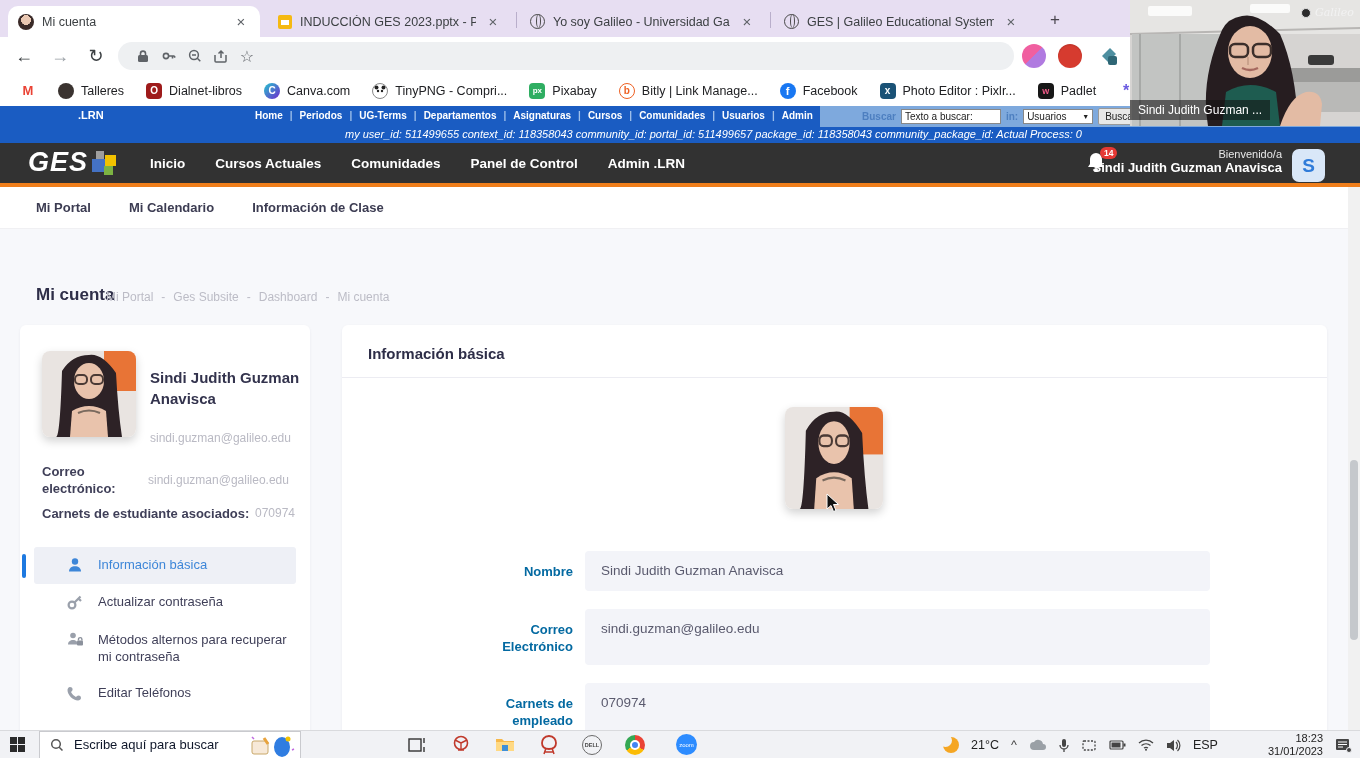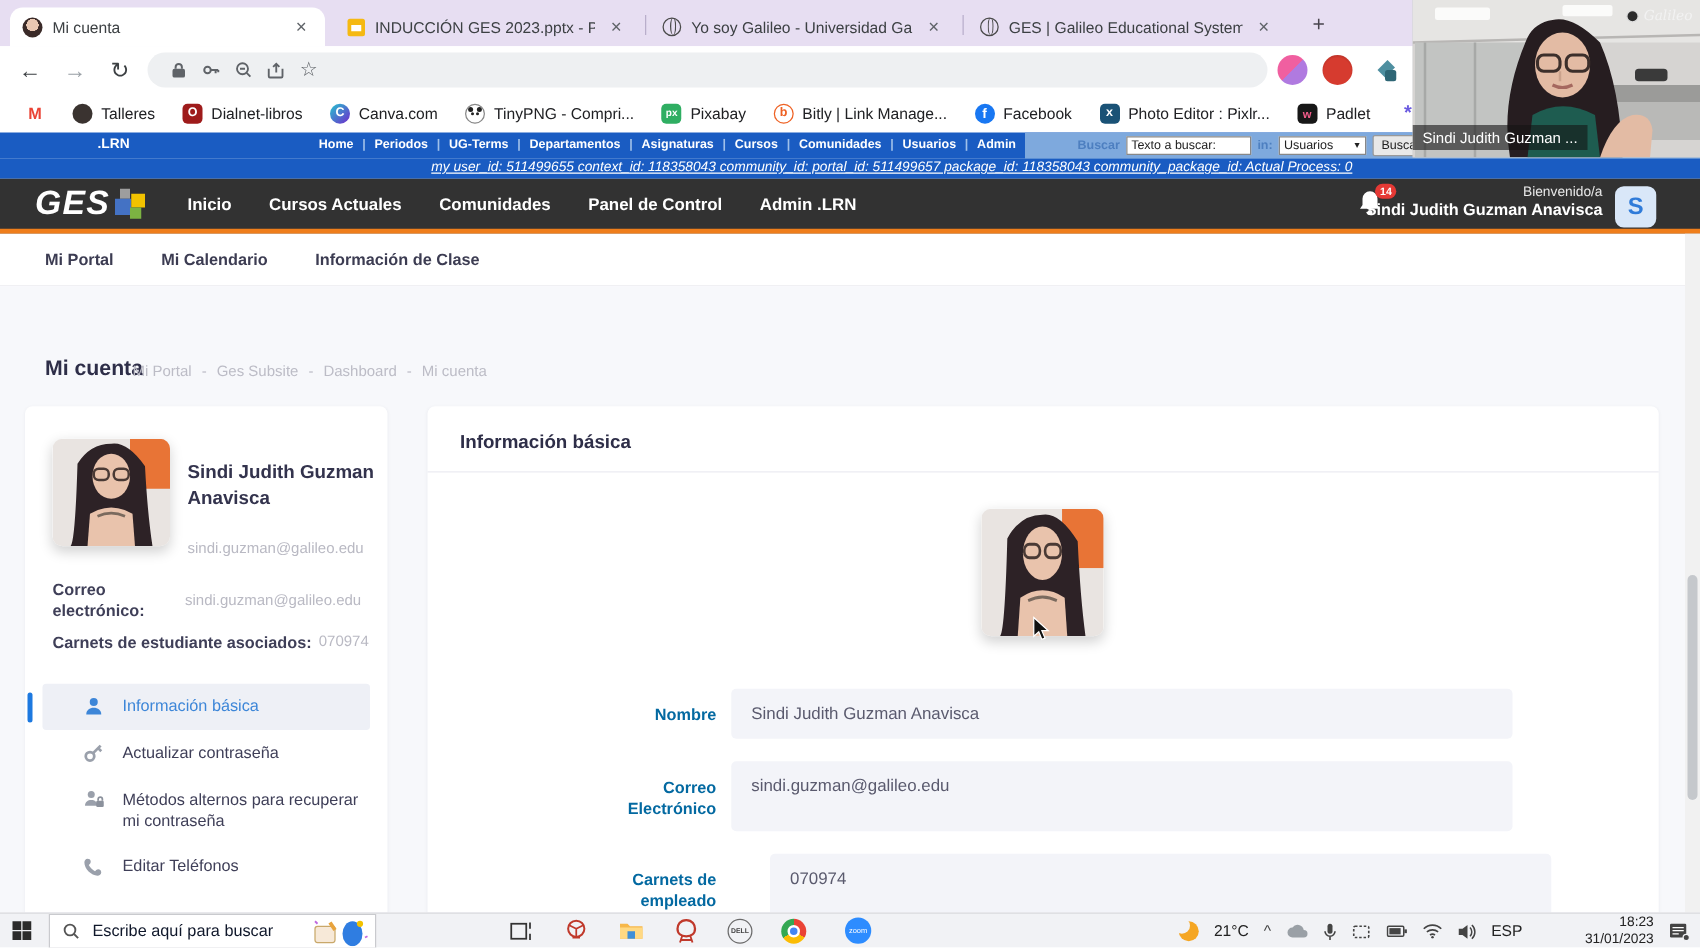--- a/index.html
+++ b/index.html
@@ -54,21 +54,21 @@
   .lrnsearch { position:absolute; left:820px; top:0; width:540px; height:21px; background:#7ea9dd;
     display:flex; align-items:center; gap:5px; padding-left:42px; }
   .lrnsearch .lbl { font-size:10px; font-weight:bold; color:#4d7fc0; }
   .lrninput { width:100px; height:15px; background:#fff; border:1px solid #888; font-size:10px;
     color:#222; padding:0 3px; font-family:"Liberation Sans",sans-serif; }
   .lrnselect { width:70px; height:15px; background:#fff; border:1px solid #888; font-size:10px; color:#222;
     display:flex; align-items:center; justify-content:space-between; padding:0 3px; }
   .lrnbtn { height:17px; background:#e8e8e8; border:1px solid #999; font-size:10px; color:#222;
     padding:0 6px; display:flex; align-items:center; border-radius:2px; }
   .lrndebug { left:0; top:127px; width:1360px; height:16px; background:#1a5cc2; color:#fff;
-    font-size:11px; font-style:italic; padding-left:345px; line-height:15px;text-decoration:underline; }
+    font-size:11px; font-style:italic; padding-left:345px; line-height:15px; }
 
   
   .gesnav { left:0; top:143px; width:1360px; height:44px; background:#323232;
     border-bottom:4px solid #ef7e1b; }
   .geslogo { position:absolute; left:28px; top:4px; color:#fff; font-size:27px; font-weight:bold;
     font-style:italic; letter-spacing:1px; }
   .logosq { position:absolute; }
   .gesitems { position:absolute; left:150px; top:13px; display:flex; gap:30px; }
   .gesitems .it { color:#fff; font-size:13.5px; font-weight:bold; }
   .bellwrap { position:absolute; left:1086px; top:8px; width:28px; height:28px; }
@@ -458,21 +458,21 @@
         <div class="flabel">Nombre</div>
         <div class="finput" style="height:40px;">Sindi Judith Guzman Anavisca</div>
       </div>
       <div class="frow" style="left:8px;top:284px;">
         <div class="flabel">
           <div>Correo</div>
           <div>Electrónico</div>
         </div>
         <div class="finput" style="height:56px;">sindi.guzman@galileo.edu</div>
       </div>
-      <div class="frow" style="left:8px;top:358px;gap:31px;">
+      <div class="frow" style="left:8px;top:358px;">
         <div class="flabel">
           <div>Carnets de</div>
           <div>empleado</div>
         </div>
         <div class="finput" style="height:56px;">070974</div>
       </div>
     </div>
   </div>
 
   <div class="abs sbtrack"></div>

